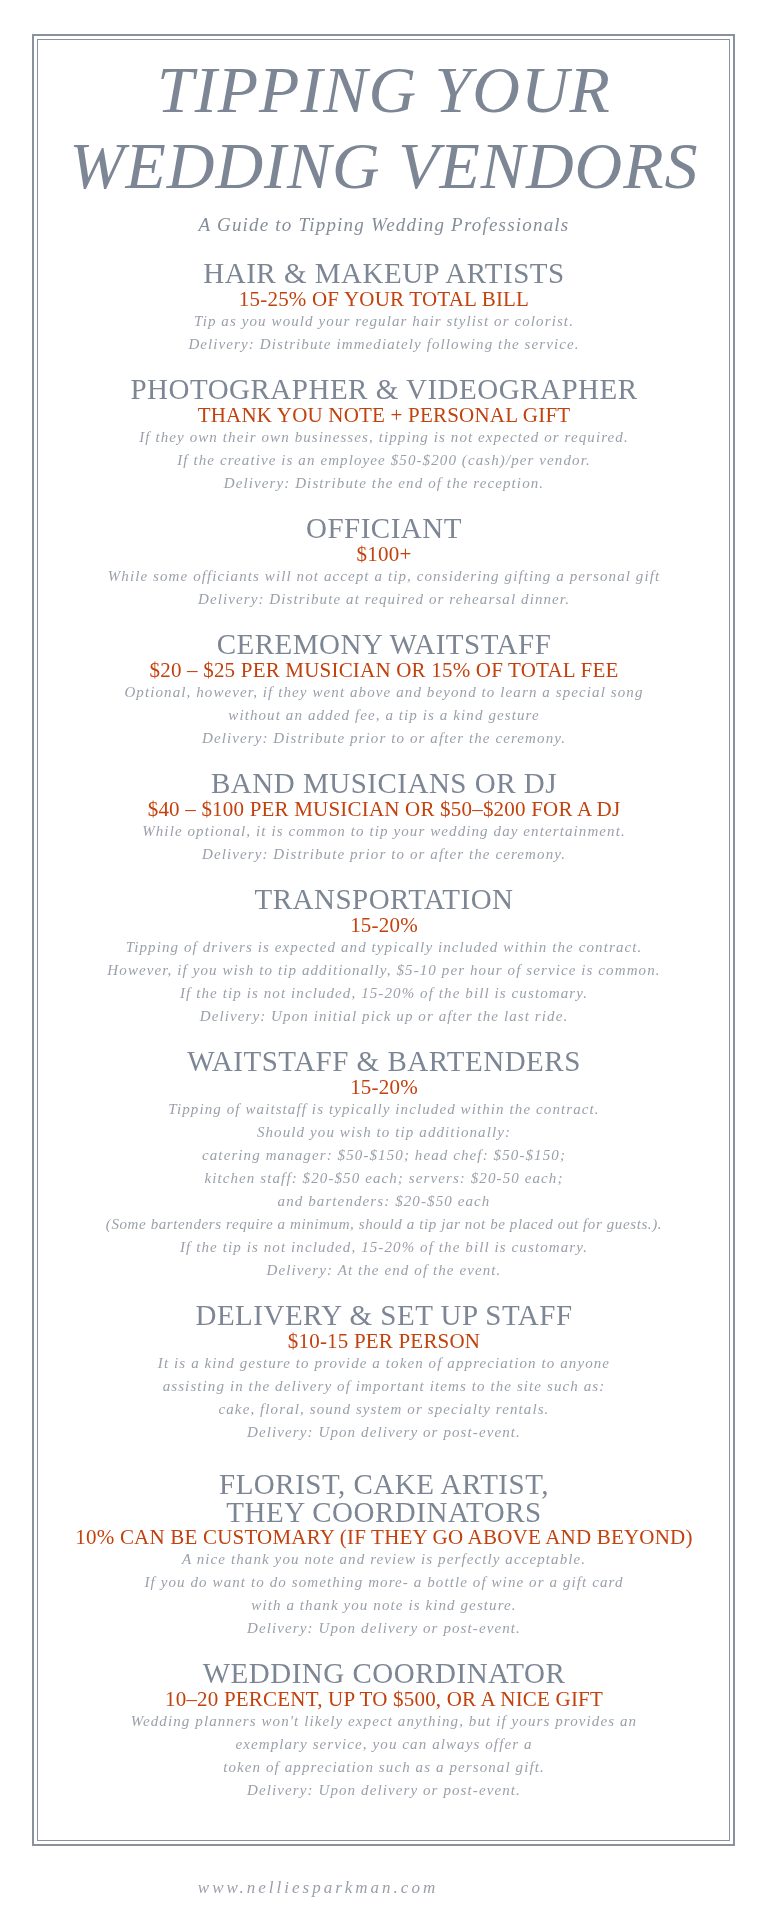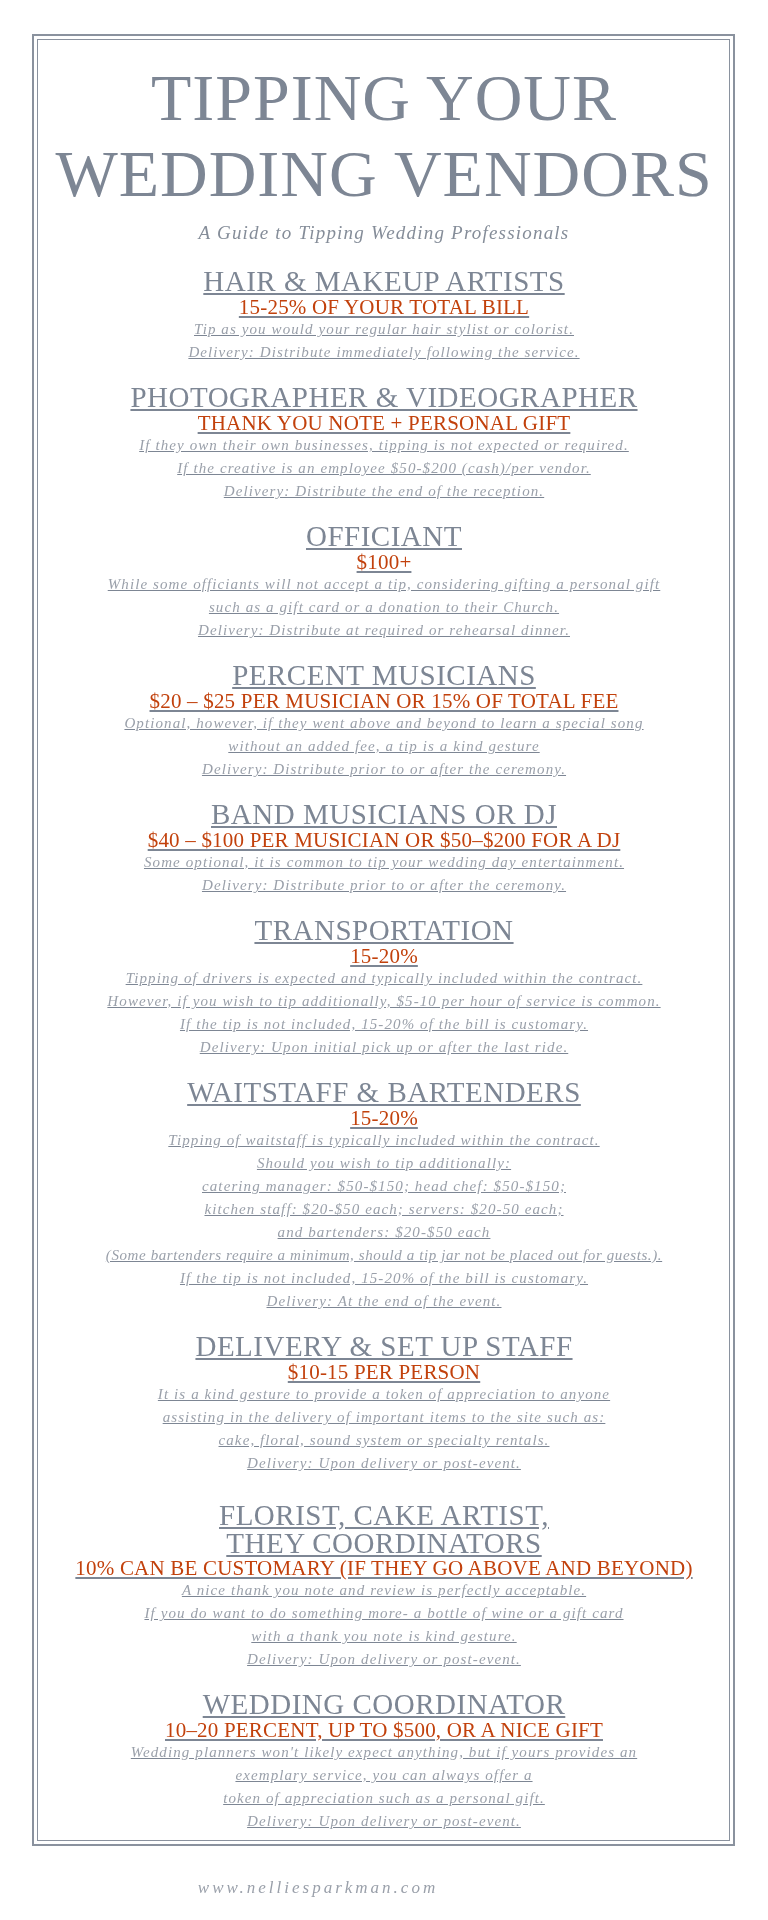--- a/index.html
+++ b/index.html
@@ -32,32 +32,33 @@
     width: 688px;
     text-align: center;
   }
   .title {
     font-family: "Liberation Serif", serif;
     font-weight: normal;
     font-size: 66px;
     line-height: 76px;
     letter-spacing: 1px;
     color: #7d8694;
-    margin: 20px 0 0 0;
+    margin: 12px 0 0 0;
+    font-style: italic;
   }
   .subtitle {
     font-family: "Liberation Serif", serif;
     font-style: italic;
     font-size: 19px;
     letter-spacing: 1.2px;
     color: #858d99;
     margin: 6px 0 0 0;
     line-height: 30px;
   }
-  .section { margin: 0; text-decoration: underline; }
+  .section { margin: 0; }
   .sec-head {
     font-family: "Liberation Serif", serif;
     font-size: 29px;
     line-height: 30px;
     letter-spacing: 0.5px;
     color: #7d8694;
     margin: 0;
   }
   .sec-amount {
     font-family: "Liberation Serif", serif;
@@ -113,36 +114,35 @@
     <div class="sec-amount">THANK YOU NOTE + PERSONAL GIFT</div>
     <div class="sec-line">If they own their own businesses, tipping is not expected or required.</div>
     <div class="sec-line">If the creative is an employee $50-$200 (cash)/per vendor.</div>
     <div class="sec-line">Delivery: Distribute the end of the reception.</div>
   </div>
 
   <div class="section" style="margin-top:18px;">
     <div class="sec-head">OFFICIANT</div>
     <div class="sec-amount">$100+</div>
     <div class="sec-line">While some officiants will not accept a tip, considering gifting a personal gift</div>
-    <div class="sec-line">such as a gift card or a donation to their Church.</div>
     <div class="sec-line">Delivery: Distribute at required or rehearsal dinner.</div>
   </div>
 
   <div class="section" style="margin-top:18px;">
-    <div class="sec-head">PERCENT MUSICIANS</div>
+    <div class="sec-head">CEREMONY WAITSTAFF</div>
     <div class="sec-amount">$20 – $25 PER MUSICIAN OR 15% OF TOTAL FEE</div>
     <div class="sec-line">Optional, however, if they went above and beyond to learn a special song</div>
     <div class="sec-line">without an added fee, a tip is a kind gesture</div>
     <div class="sec-line">Delivery: Distribute prior to or after the ceremony.</div>
   </div>
 
   <div class="section" style="margin-top:18px;">
     <div class="sec-head">BAND MUSICIANS OR DJ</div>
     <div class="sec-amount">$40 – $100 PER MUSICIAN OR $50–$200 FOR A DJ</div>
-    <div class="sec-line">Some optional, it is common to tip your wedding day entertainment.</div>
+    <div class="sec-line">While optional, it is common to tip your wedding day entertainment.</div>
     <div class="sec-line">Delivery: Distribute prior to or after the ceremony.</div>
   </div>
 
   <div class="section" style="margin-top:18px;">
     <div class="sec-head">TRANSPORTATION</div>
     <div class="sec-amount">15-20%</div>
     <div class="sec-line">Tipping of drivers is expected and typically included within the contract.</div>
     <div class="sec-line">However, if you wish to tip additionally, $5-10 per hour of service is common.</div>
     <div class="sec-line">If the tip is not included, 15-20% of the bill is customary.</div>
     <div class="sec-line">Delivery: Upon initial pick up or after the last ride.</div>

